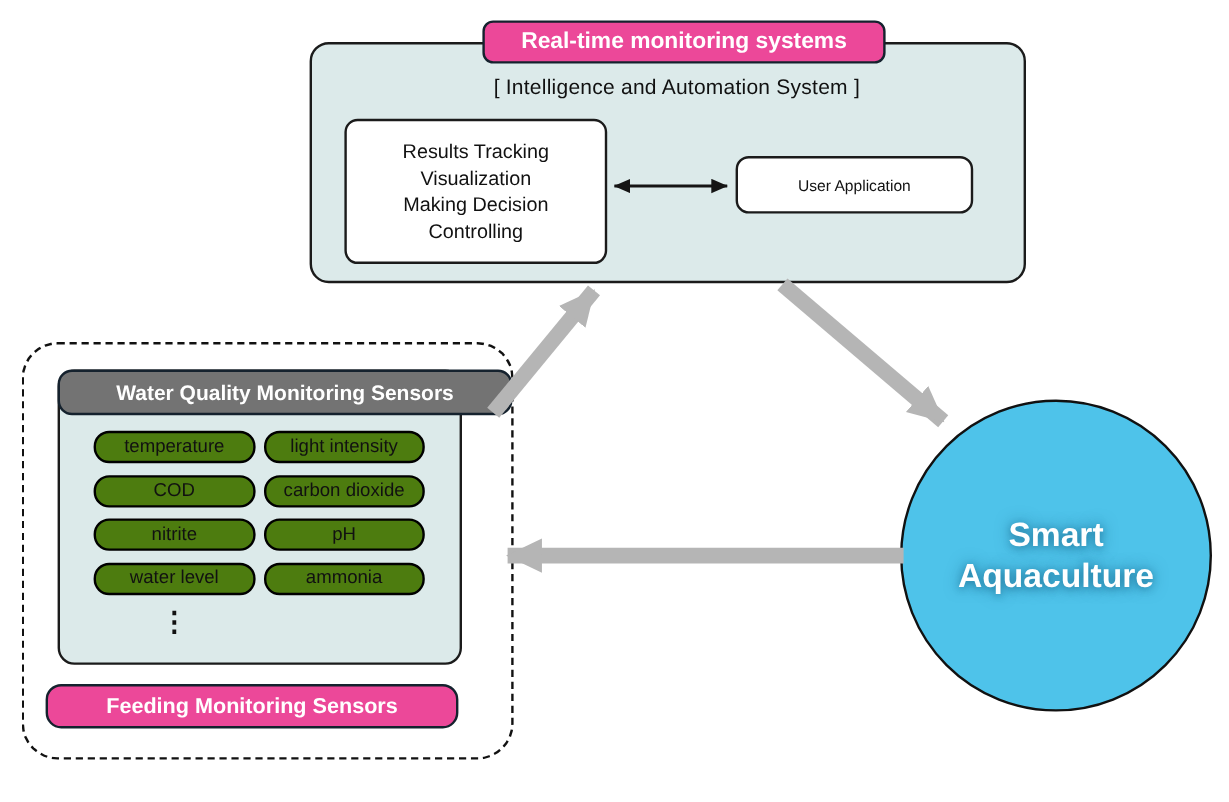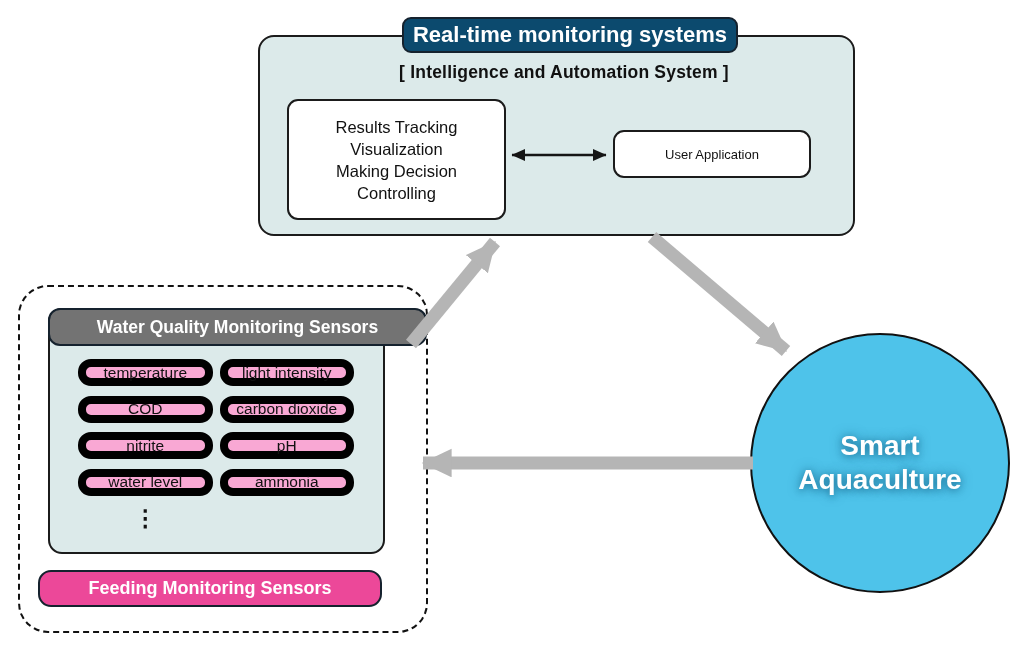--- a/index.html
+++ b/index.html
@@ -17,31 +17,31 @@
     position: absolute; left: 258px; top: 35px;
     width: 597px; height: 201px;
     background: #dceaea;
     border: 2px solid #1b1b1b;
     border-radius: 16px;
     z-index: 2;
   }
   .title-badge {
     position: absolute; left: 402px; top: 17px;
     width: 336px; height: 36px;
-    background: #0c4a6e;
+    background: #ec4899;
     border: 2.5px solid #15222e;
     border-radius: 9px;
     display: flex; align-items: center; justify-content: center;
-    color: #ffffff; font-weight: bold; font-size: 22px;
+    color: #ffffff; font-weight: bold; font-size: 19px;
     z-index: 4;
   }
   .panel-subtitle {
     position: absolute; left: 258px; top: 62px;
     width: 597px; text-align: center;
-    font-weight: bold; font-size: 17.5px; letter-spacing: 0.2px;
+    font-weight: normal; font-size: 17.5px; letter-spacing: 0.2px;
     z-index: 3;
     padding-left: 15px;
   }
   .functions-box {
     position: absolute; left: 287px; top: 99px;
     width: 219px; height: 121px;
     background: #ffffff;
     border: 2px solid #1b1b1b;
     border-radius: 11px;
     display: flex; flex-direction: column; justify-content: center;
@@ -90,22 +90,22 @@
   .pill-grid {
     position: absolute; left: 78px; top: 359px;
     width: 276px;
     display: grid;
     grid-template-columns: 1fr 1fr;
     column-gap: 7px; row-gap: 9.5px;
     z-index: 3;
   }
   .pill {
     height: 27px;
-    background: #f9a8d4;
-    border: 8px solid #000000;
+    background: #4d7c0f;
+    border: 2px solid #000000;
     border-radius: 13px;
     display: flex; align-items: center; justify-content: center;
     font-size: 15.5px;
     white-space: nowrap;
   }
   .ellipsis-cell {
     height: 27px;
     display: flex; align-items: center; justify-content: center;
     font-size: 23px; font-weight: bold; line-height: 1;
   }

